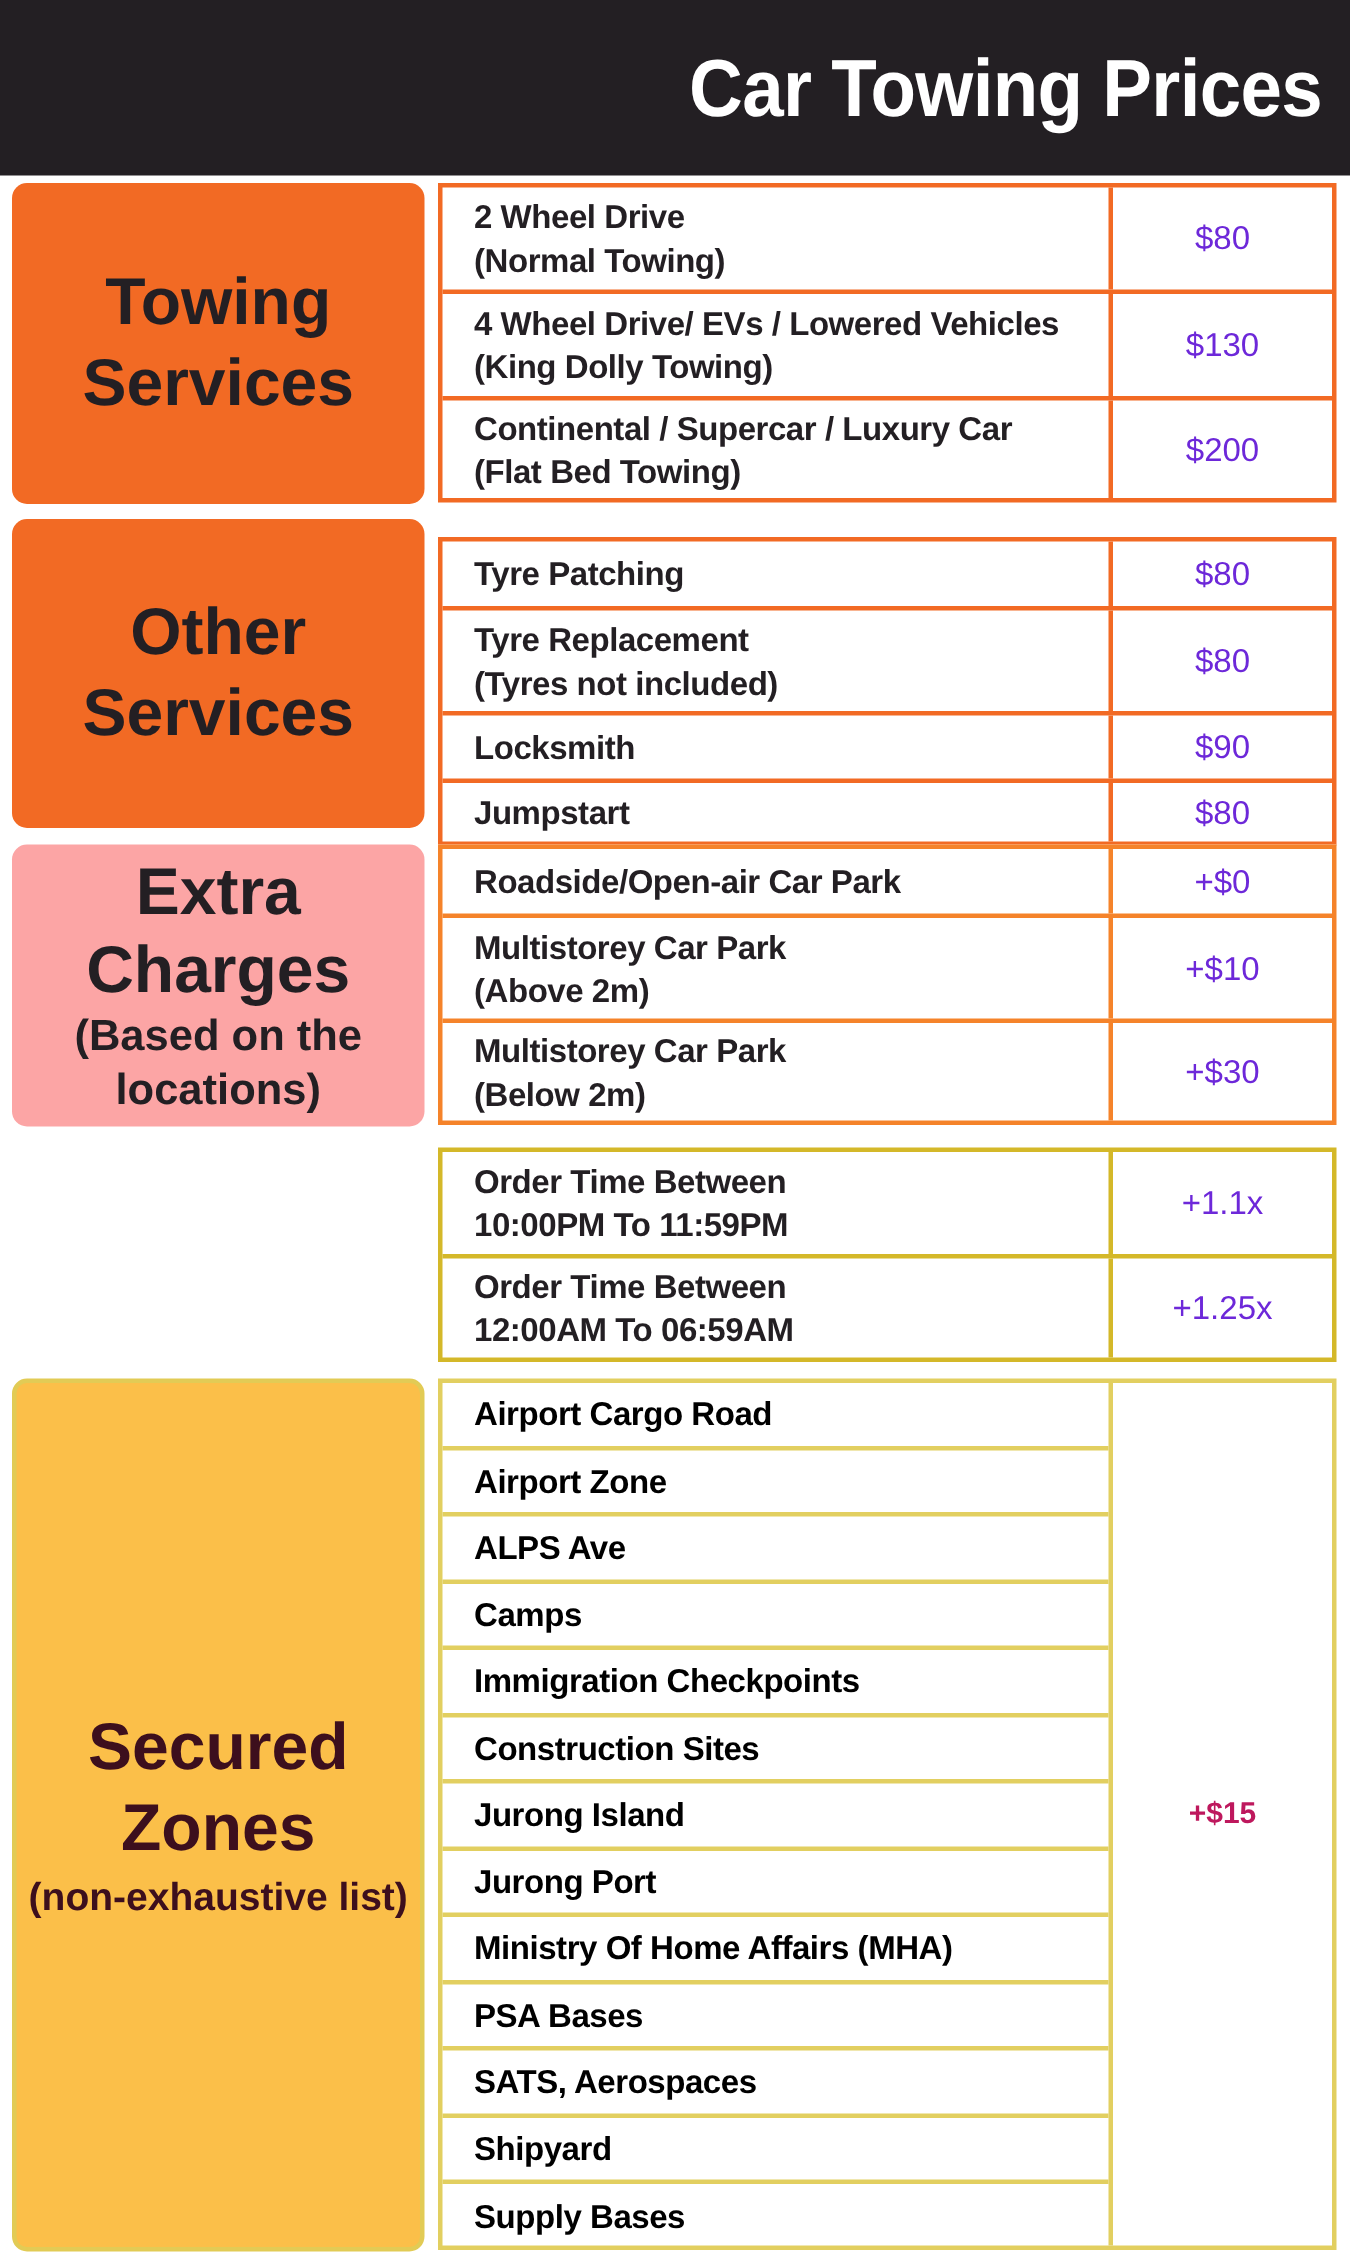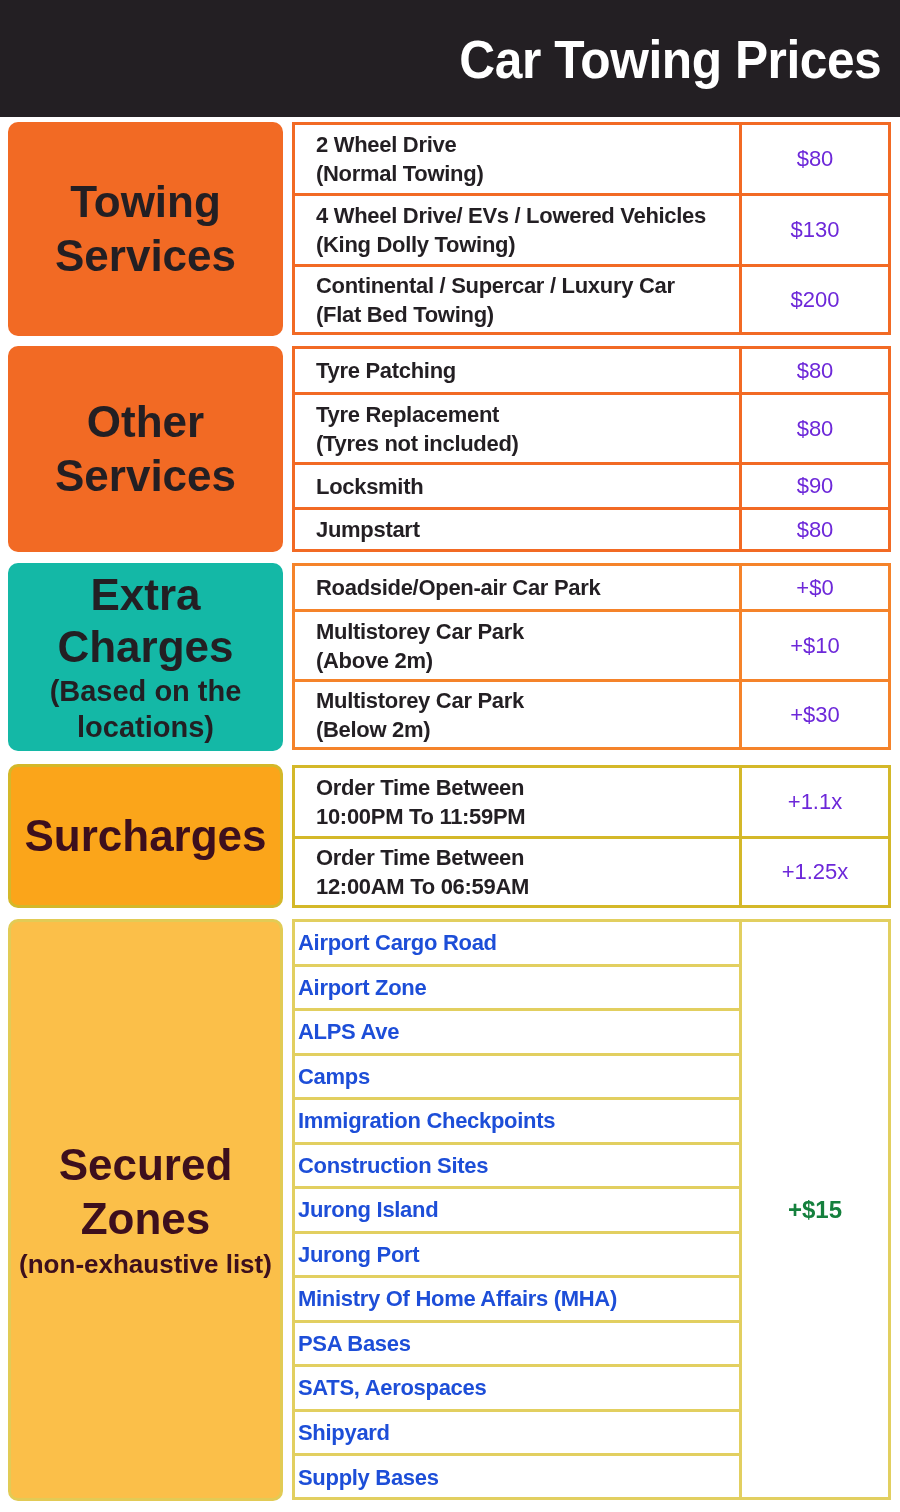--- a/index.html
+++ b/index.html
@@ -41,37 +41,37 @@
     font-weight: bold; font-size: 22px; line-height: 29px; color: #231f23;
     letter-spacing: -0.3px;
   }
   .cell-price {
     flex: 1; display: flex; align-items: center; justify-content: center;
     font-weight: normal; font-size: 22px; color: #6d28d9;
   }
   
   .orange .label { background: #f26a24; }
   .orange .grid, .orange .row, .orange .cell-name { border-color: #f26a24; }
-  .orange2 .label { background: #14b8a6; }
+  .orange2 .label { background: #fca5a5; }
   .orange2 .grid, .orange2 .row, .orange2 .cell-name { border-color: #f5832a; }
   .surch .label { background: #fba51a; border: 3px solid #d4b829; color: #3d0f1d; }
   .surch .grid, .surch .row, .surch .cell-name { border-color: #d4b829; }
   .secured .label { background: #fbbf49; border: 3px solid #e2cb55; color: #3d0f1d; }
   .secured .grid { border-color: #e2cf60; }
   .secured .grid-inner { display: flex; height: 100%; }
   .secured .names { width: 447px; border-right: 3px solid #e2cf60; box-sizing: border-box; }
   .secured .zone {
-    box-sizing: border-box; border-bottom: 3px solid #e2cf60; padding-left: 3px;
-    display: flex; align-items: center; font-weight: bold; font-size: 22px; color: #1d4ed8;
+    box-sizing: border-box; border-bottom: 3px solid #e2cf60; padding-left: 21px;
+    display: flex; align-items: center; font-weight: bold; font-size: 22px; color: #000000;
     letter-spacing: -0.3px;
   }
   .secured .zone:last-child { border-bottom: none; }
   .secured .price {
     flex: 1; display: flex; align-items: center; justify-content: center;
-    font-weight: bold; font-size: 24px; color: #15803d; border-radius: 20px;
+    font-weight: bold; font-size: 20px; color: #be185d; border-radius: 20px;
   }
 </style>
 </head>
 <body>
 
 <div class="header">
   <h1>Car Towing Prices</h1>
 </div>
 
 <div class="section orange" style="top:122px;height:214px;">
@@ -102,21 +102,21 @@
       <div class="cell-price">$200</div>
     </div>
   </div>
 </div>
 
 <div class="section orange" style="top:346px;height:206px;">
   <div class="label" style="top:0;height:206px;">
     <span class="big">Other</span>
     <span class="big">Services</span>
   </div>
-  <div class="grid" style="top:0;height:206px;">
+  <div class="grid" style="top:12px;height:206px;">
     <div class="row" style="height:46px;">
       <div class="cell-name">
         <span>Tyre Patching</span>
       </div>
       <div class="cell-price">$80</div>
     </div>
     <div class="row" style="height:70px;">
       <div class="cell-name">
         <span>Tyre Replacement</span>
           <span>(Tyres not included)</span>
@@ -163,23 +163,20 @@
       <div class="cell-name">
         <span>Multistorey Car Park</span>
           <span>(Below 2m)</span>
       </div>
       <div class="cell-price">+$30</div>
     </div>
   </div>
 </div>
 
 <div class="section surch" style="top:764px;height:144px;">
-  <div class="label" style="top:0;height:144px;">
-    <span class="big">Surcharges</span>
-  </div>
   <div class="grid" style="top:1px;height:143px;">
     <div class="row" style="height:71px;">
       <div class="cell-name">
         <span>Order Time Between</span>
           <span>10:00PM To 11:59PM</span>
       </div>
       <div class="cell-price">+1.1x</div>
     </div>
     <div class="row" style="height:66px;">
       <div class="cell-name">

